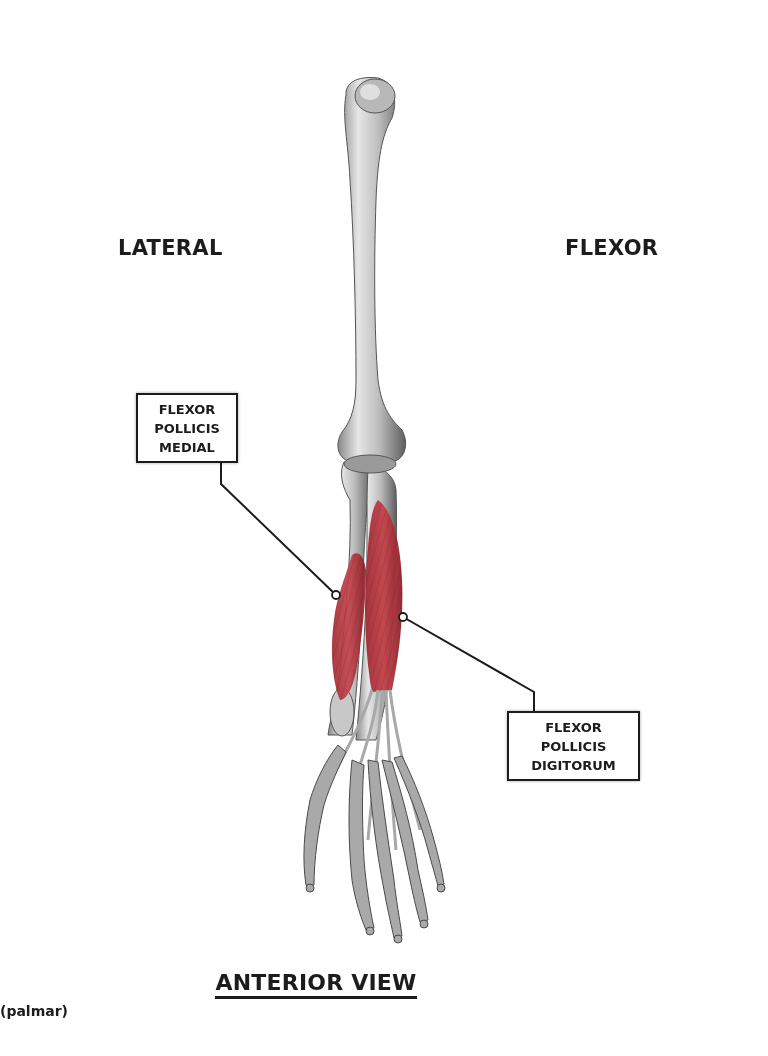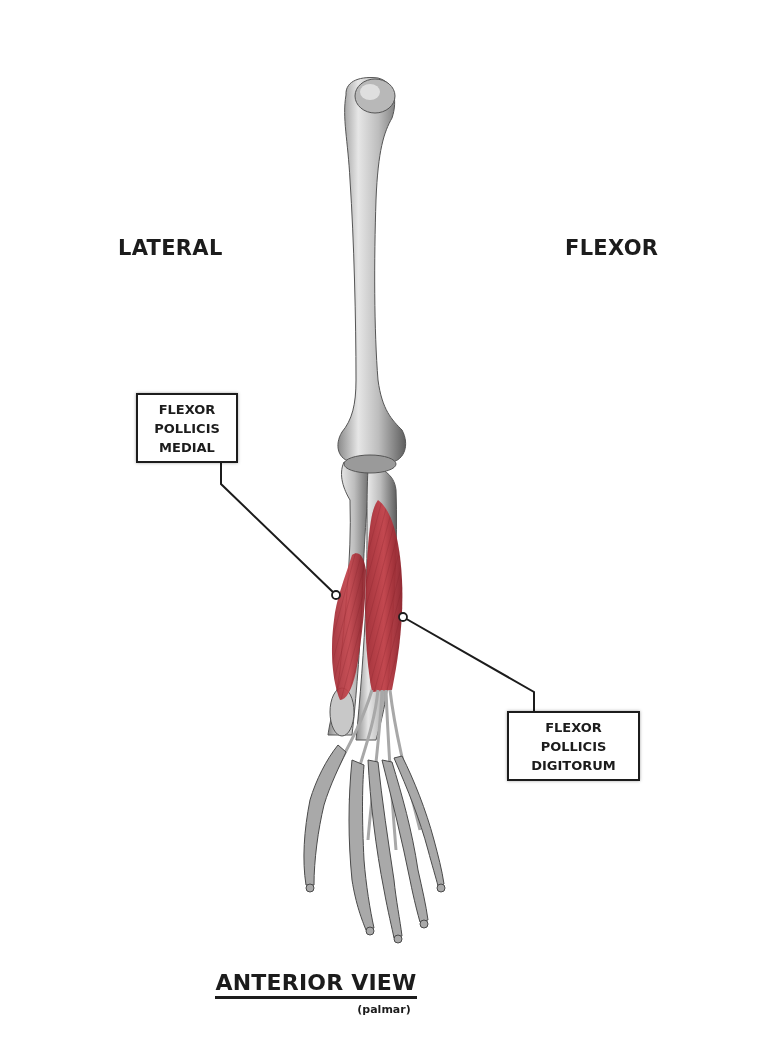--- a/index.html
+++ b/index.html
@@ -8,22 +8,22 @@
   .side-label { position: absolute; font-weight: bold; font-size: 21px; letter-spacing: 0.3px; color: #1c1c1c; }
   .callout { position: absolute; background: #fff; border: 2.5px solid #1c1c1c;
              box-shadow: 0 0 3px rgba(0,0,0,0.35); text-align: center;
              font-weight: bold; font-size: 13px; line-height: 19px; color: #1c1c1c;
              box-sizing: border-box; display: flex; flex-direction: column; justify-content: center; }
   .callout span { display: block; }
   svg.art { position: absolute; left: 0; top: 0; }
   .view-title { position: absolute; left: 0; width: 632px; text-align: center; top: 970px;
                 font-weight: bold; font-size: 22px; color: #1c1c1c; }
   .view-title .t { display: inline-block; border-bottom: 3px solid #1c1c1c; padding-bottom: 1px; letter-spacing: 0.2px; }
-  .view-sub { position: absolute; left: 0; width: 768px; text-align: center; top: 1003px;
-              font-weight: bold; font-size: 11px; color: #1c1c1c; }
+  .view-sub { position: absolute; left: 0; width: 768px; top: 1003px;
+              font-weight: bold; font-size: 14px; color: #1c1c1c; }
 </style>
 </head>
 <body>
 
 <svg class="art" width="768" height="1056" viewBox="0 0 768 1056">
   <defs>
     <linearGradient id="boneGrad" x1="0" x2="1" y1="0" y2="0">
       <stop offset="0" stop-color="#8a8a8a"></stop>
       <stop offset="0.3" stop-color="#e6e6e6"></stop>
       <stop offset="0.6" stop-color="#bdbdbd"></stop>

